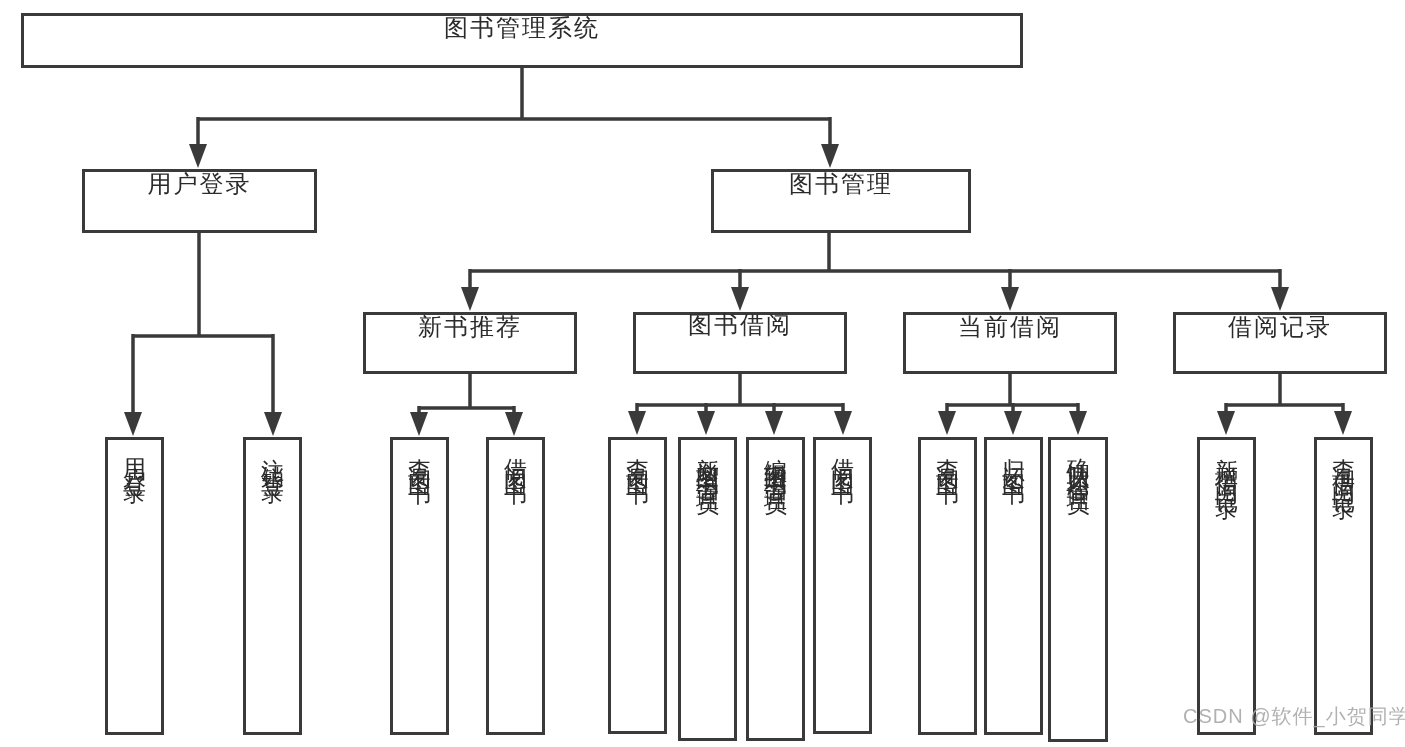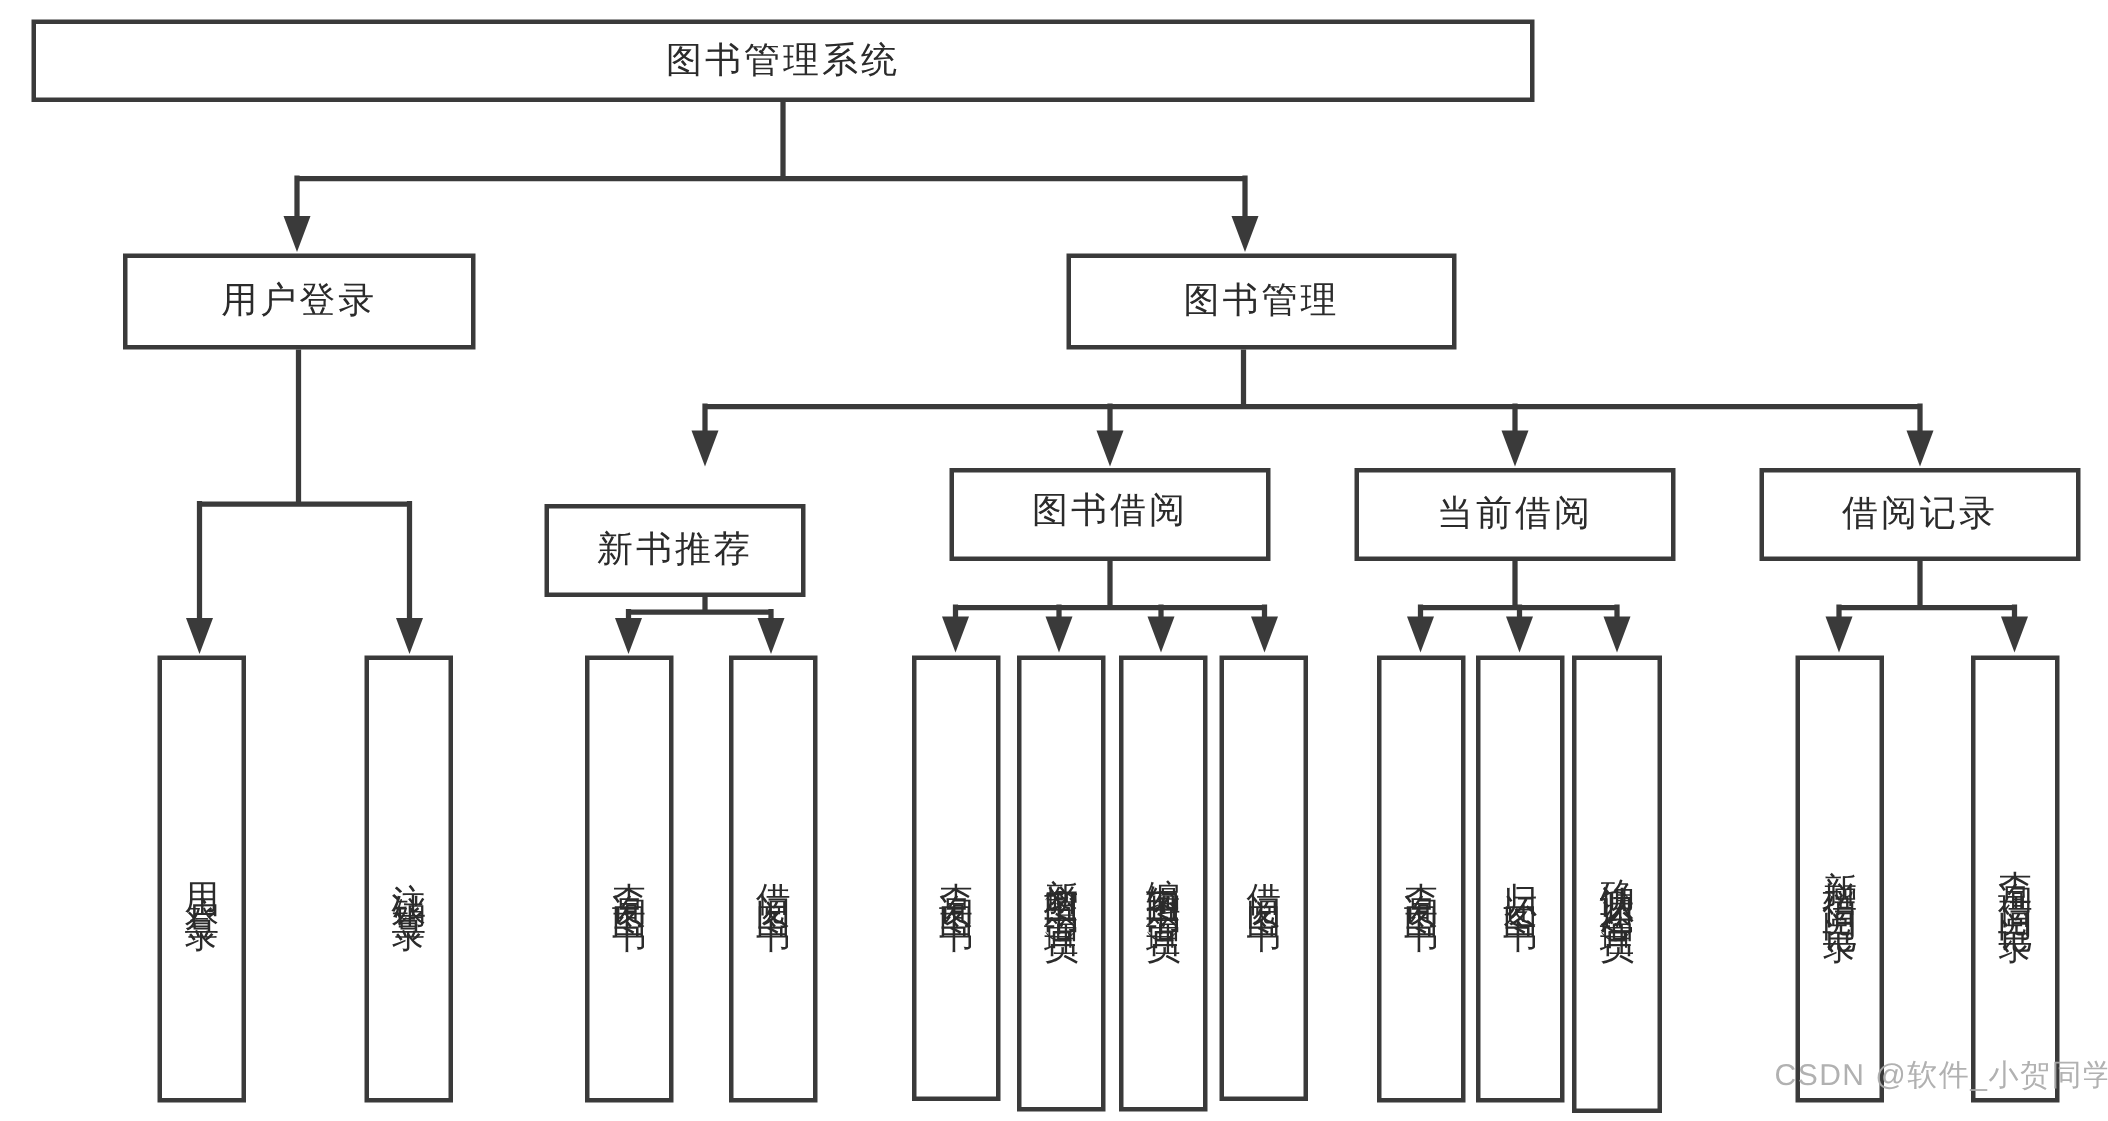--- a/index.html
+++ b/index.html
@@ -15,21 +15,20 @@
     position: absolute;
     left: 0; top: 0;
     z-index: 1;
   }
   .node {
     position: absolute;
     box-sizing: border-box;
     background: #ffffff;
     border: 3px solid #3a3a3a;
     display: flex;
-    align-items: center;
     justify-content: center;
     color: #2b2b2b;
     z-index: 2;
   }
   .node .lbl { display: block; }
   .h-node .lbl {
     font-size: 24px;
     letter-spacing: 2px;
     white-space: nowrap;
     line-height: 1;
@@ -103,21 +102,21 @@
     <span class="lbl">图书管理系统</span>
   </div>
 
   <div class="node h-node" style="left:82px; top:169px; width:235px; height:64px;">
     <span class="lbl">用户登录</span>
   </div>
   <div class="node h-node" style="left:711px; top:169px; width:260px; height:64px;">
     <span class="lbl">图书管理</span>
   </div>
 
-  <div class="node h-node" style="left:363px; top:312px; width:174px; height:62px;margin-top:24px;">
+  <div class="node h-node" style="left:363px; top:312px; width:214px; height:62px;">
     <span class="lbl">新书推荐</span>
   </div>
   <div class="node h-node" style="left:633px; top:312px; width:214px; height:62px;font-family:Liberation Mono, monospace;">
     <span class="lbl">图书借阅</span>
   </div>
   <div class="node h-node" style="left:903px; top:312px; width:214px; height:62px;">
     <span class="lbl">当前借阅</span>
   </div>
   <div class="node h-node" style="left:1173px; top:312px; width:214px; height:62px;">
     <span class="lbl">借阅记录</span>

